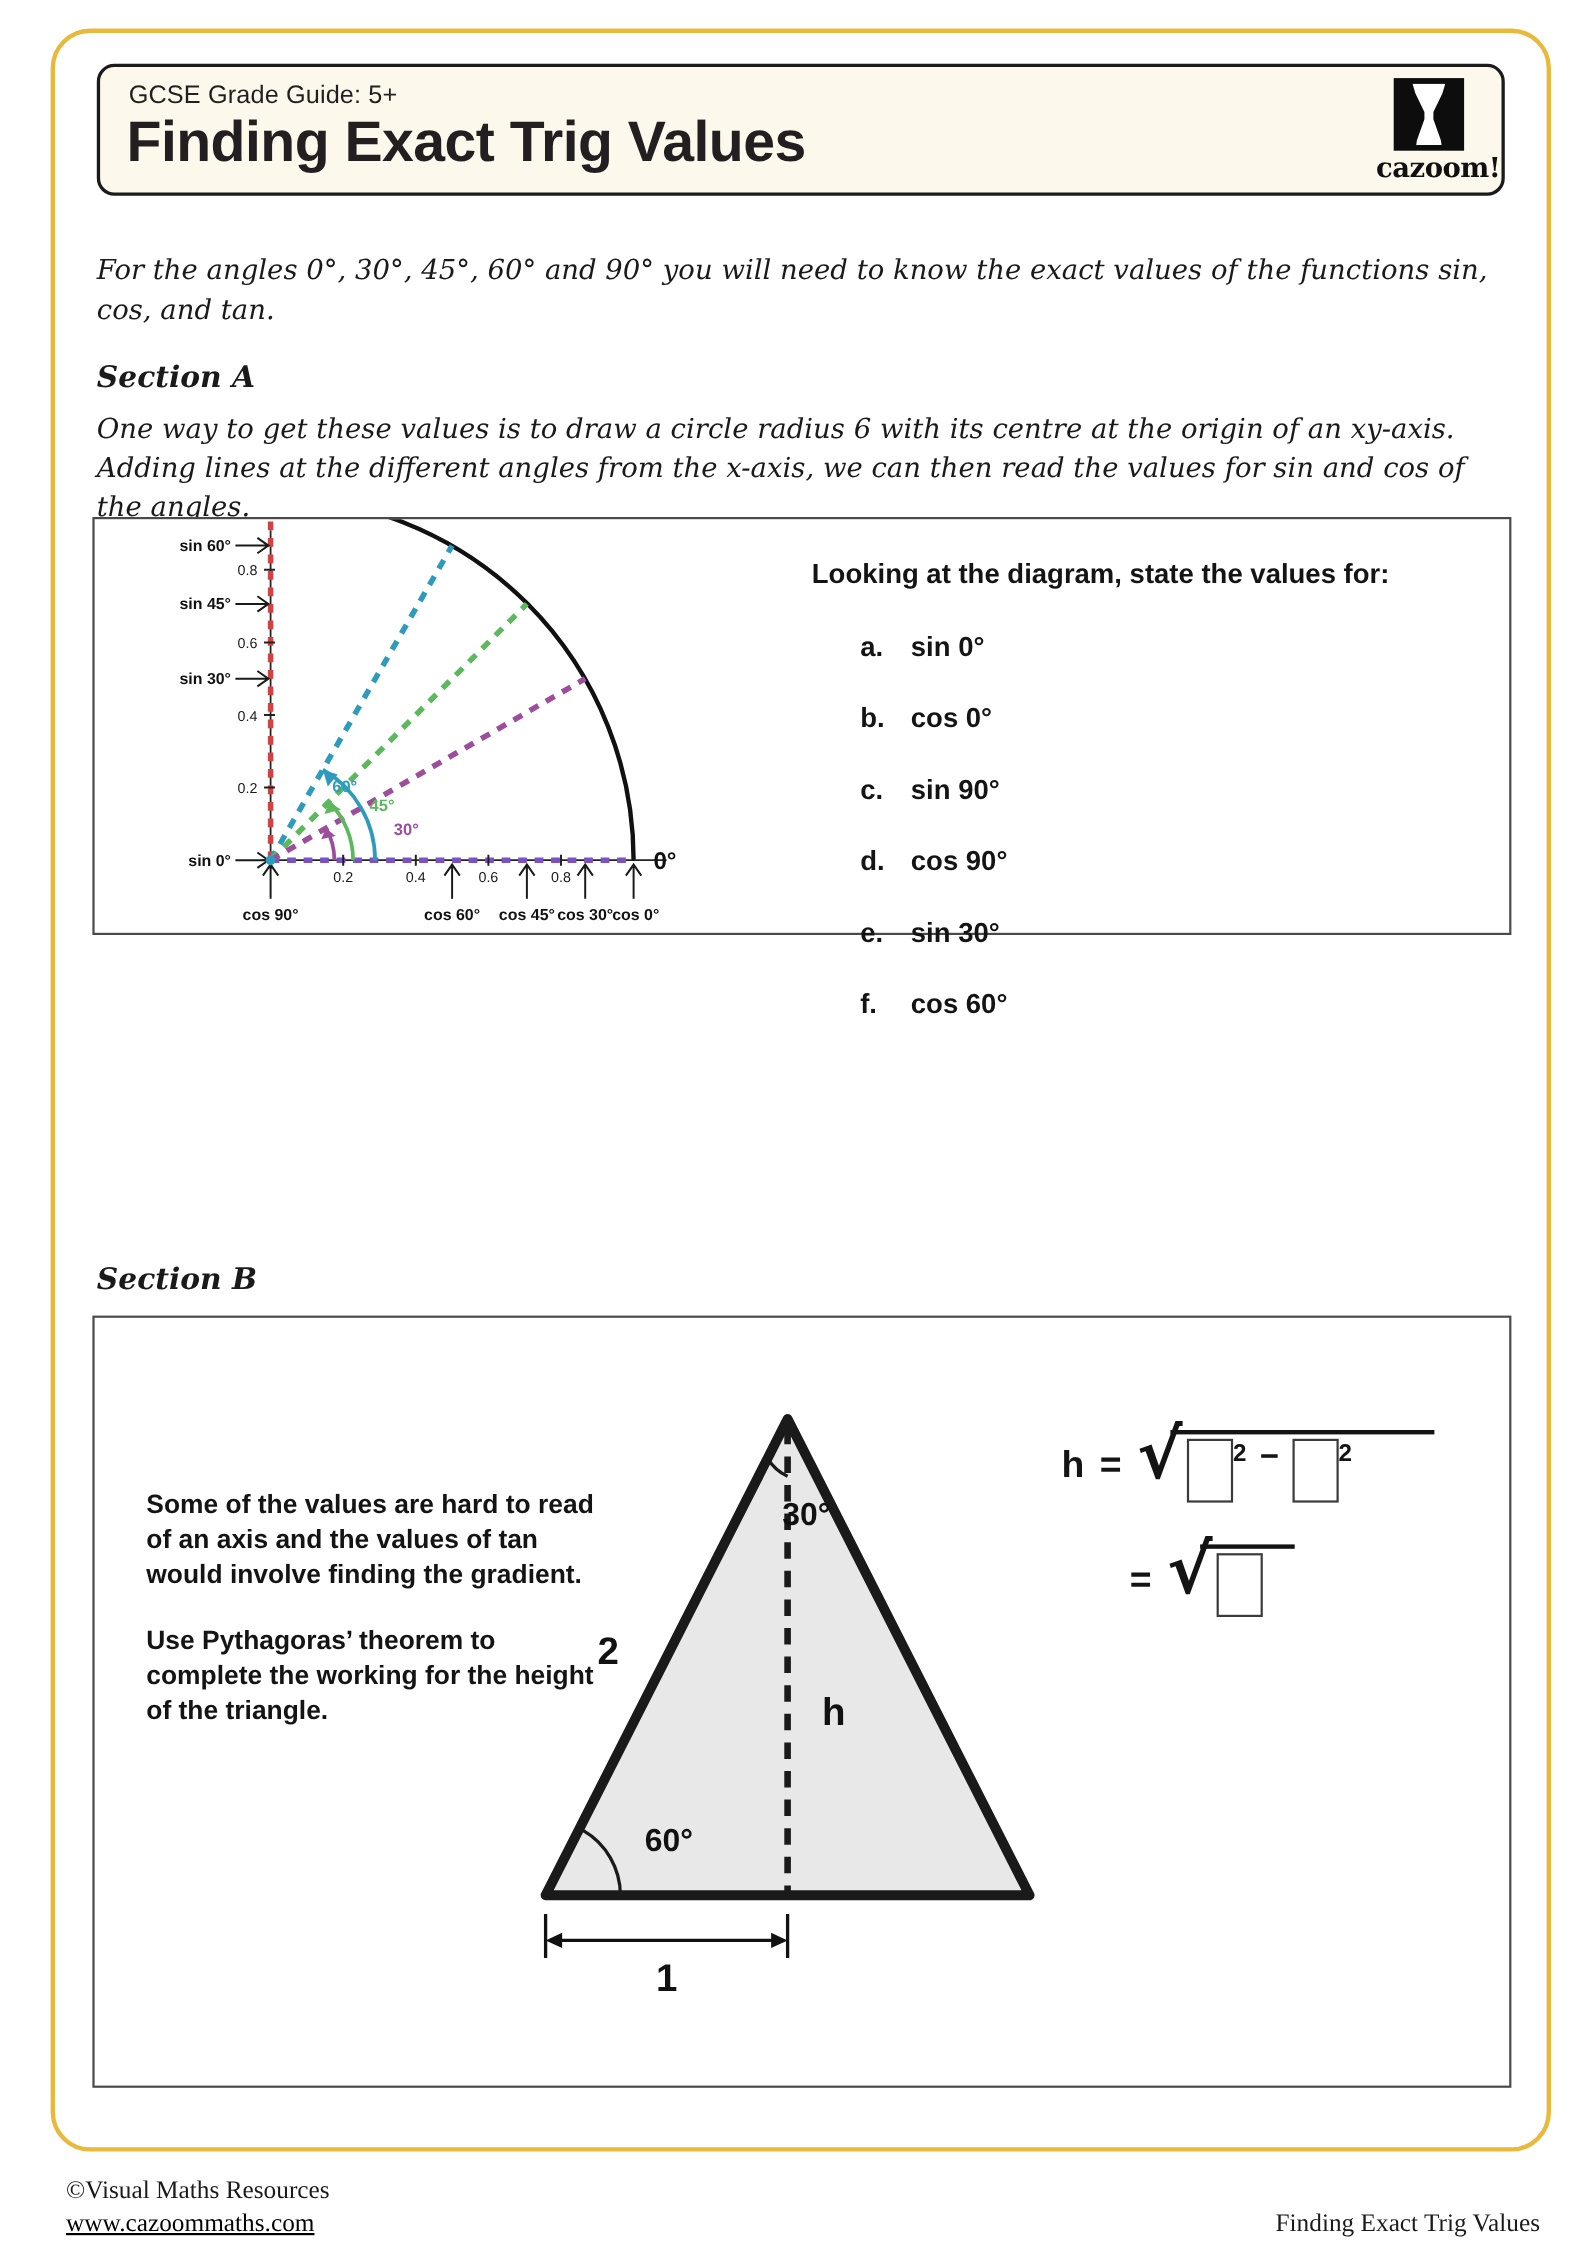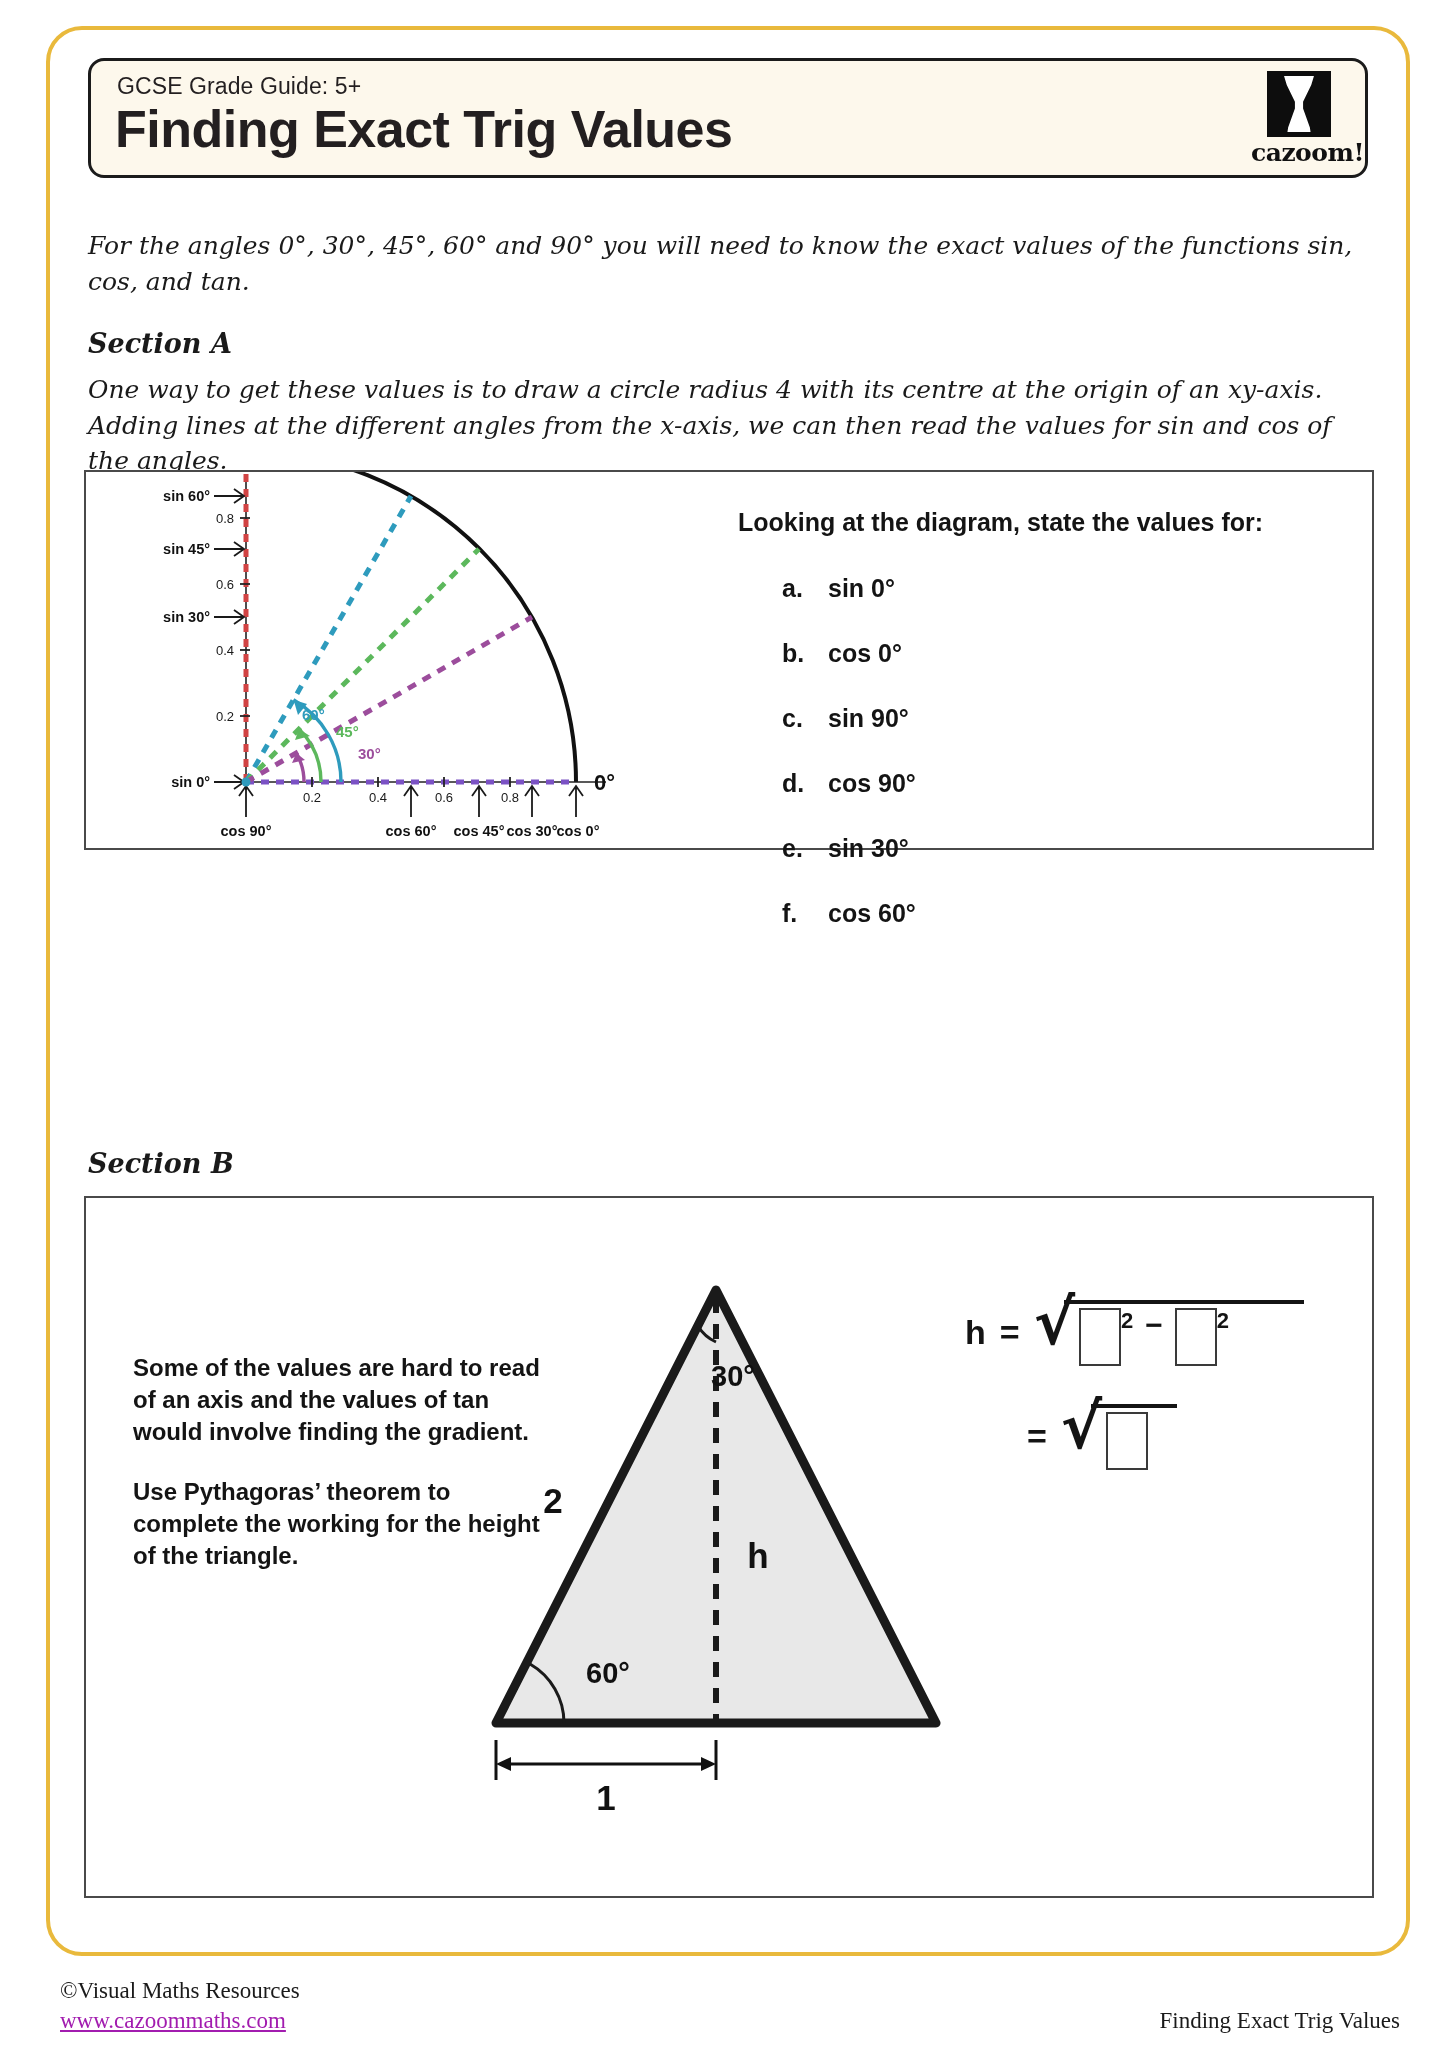--- a/index.html
+++ b/index.html
@@ -134,21 +134,21 @@
   .minus{ font-size:30px; font-weight:bold; color:#141414; margin:0 12px; }
 
   
   #footer{
     position:absolute; left:60px; top:1978px; width:1340px;
     font-family:"Liberation Serif", serif;
   }
   #foot-left{ position:absolute; left:0; top:0; font-size:23px; color:#1a1a1a; }
   #foot-link{
     position:absolute; left:0; top:30px; font-size:23px;
-    color:#a21caf; 
+    color:#000000; 
   }
   #foot-right{ position:absolute; right:0; top:30px; font-size:23px; color:#1a1a1a; }
 
   svg { display:block; }
 </style>
 </head>
 <body>
 
 <div id="page-frame"></div>
 
@@ -159,21 +159,21 @@
     <div id="logo-mark">
       <div id="logo-glyph"></div>
     </div>
     <div id="logo-text">cazoom!</div>
   </div>
 </div>
 
 <div id="intro" class="serif">For the angles 0°, 30°, 45°, 60° and 90° you will need to know the exact values of the functions sin, cos, and tan.</div>
 
 <div id="sectionA-label" class="serif">Section A</div>
-<div id="sectionA-desc" class="serif">One way to get these values is to draw a circle radius 4 with its centre at the origin of an xy-axis. Adding lines at the different angles from the x-axis, we can then read the values for sin and cos of the angles.</div>
+<div id="sectionA-desc" class="serif">One way to get these values is to draw a circle radius 6 with its centre at the origin of an xy-axis. Adding lines at the different angles from the x-axis, we can then read the values for sin and cos of the angles.</div>
 
 <div id="panelA" class="panel">
 
   <svg width="660" height="376" viewBox="0 0 660 376">
 
     <defs></defs>
 
     <path d="M 160 -20 A 330 330 0 0 1 490 310" fill="none" stroke="#111111" stroke-width="4"></path>
 
     <line x1="160" y1="10" x2="160" y2="318" stroke="#222" stroke-width="1.6"></line>

